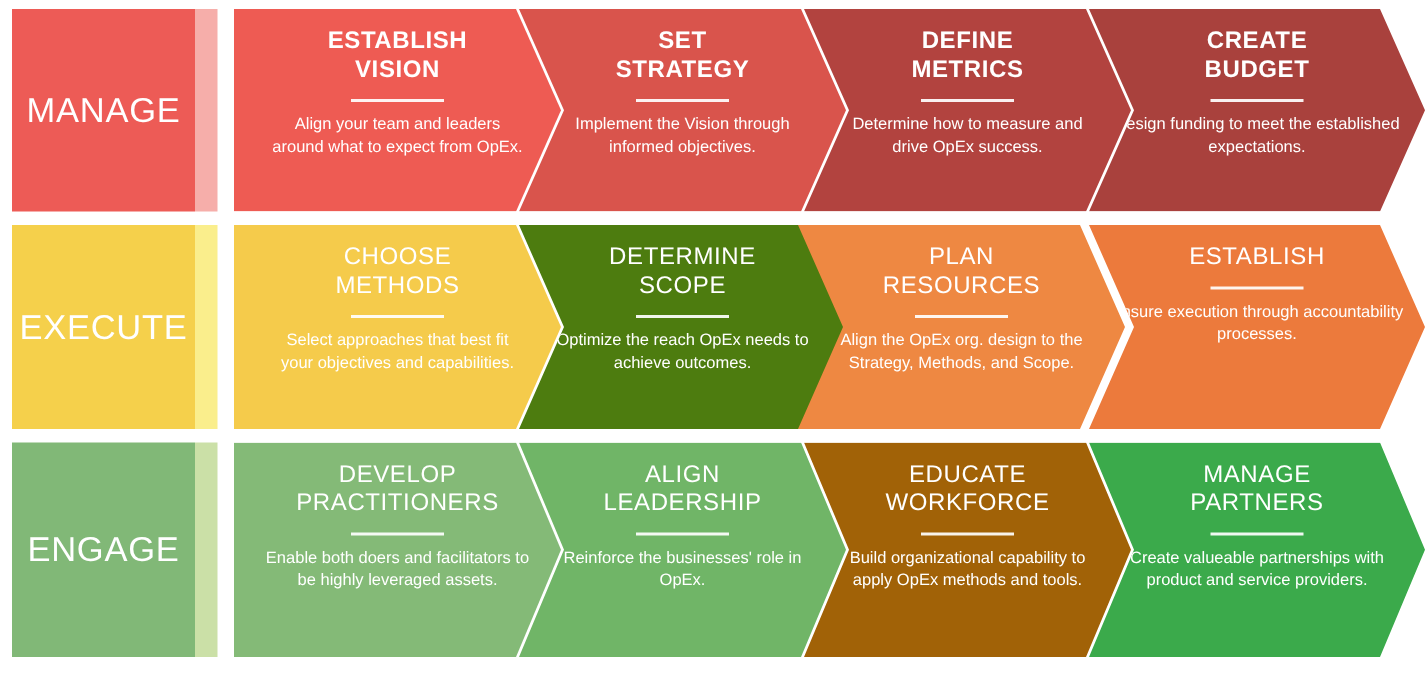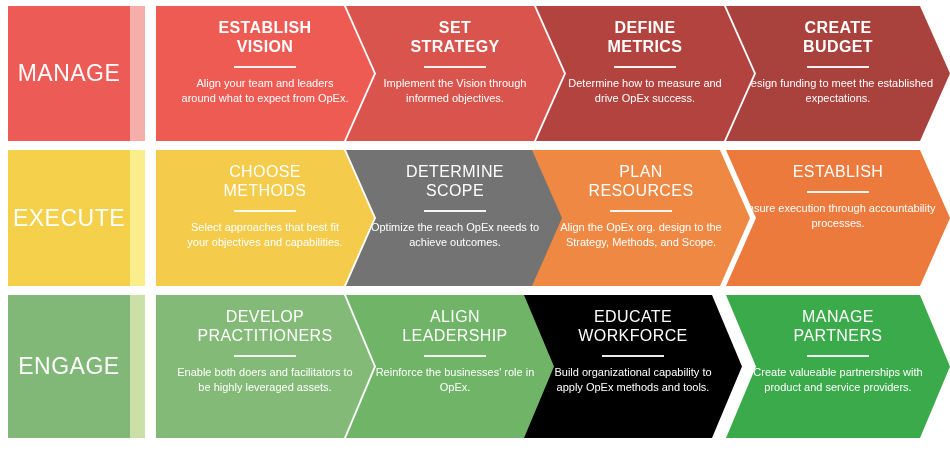--- a/index.html
+++ b/index.html
@@ -183,21 +183,21 @@
     <div class="arrows">
       <div class="arrow first" style="left:0px; width:218px; background:#F5CB4B">
         <div class="arrow-title">
           <span>CHOOSE</span><br>
           <span>METHODS</span>
         </div>
         <div class="rule"></div>
         <div class="arrow-body">Select approaches that best fit your objectives and capabilities.</div>
       </div>
 
-      <div class="arrow chev" style="left:190px; width:218px; background:#737373">
+      <div class="arrow chev" style="left:190px; width:218px; background:#4d7c0f">
         <div class="arrow-title">
           <span>DETERMINE</span><br>
           <span>SCOPE</span>
         </div>
         <div class="rule"></div>
         <div class="arrow-body">Optimize the reach OpEx needs to achieve outcomes.</div>
       </div>
 
       <div class="arrow chev" style="left:376px; width:218px; background:#EE8842">
         <div class="arrow-title">
@@ -238,21 +238,21 @@
 
       <div class="arrow chev" style="left:190px; width:218px; background:#70B567">
         <div class="arrow-title">
           <span>ALIGN</span><br>
           <span>LEADERSHIP</span>
         </div>
         <div class="rule"></div>
         <div class="arrow-body">Reinforce the businesses' role in OpEx.</div>
       </div>
 
-      <div class="arrow chev" style="left:368px; width:218px; background:#000000">
+      <div class="arrow chev" style="left:380px; width:218px; background:#a16207">
         <div class="arrow-title">
           <span>EDUCATE</span><br>
           <span>WORKFORCE</span>
         </div>
         <div class="rule"></div>
         <div class="arrow-body">Build organizational capability to apply OpEx methods and tools.</div>
       </div>
 
       <div class="arrow chev wide" style="left:570px; width:224px; background:#3BAA4B">
         <div class="arrow-title">

